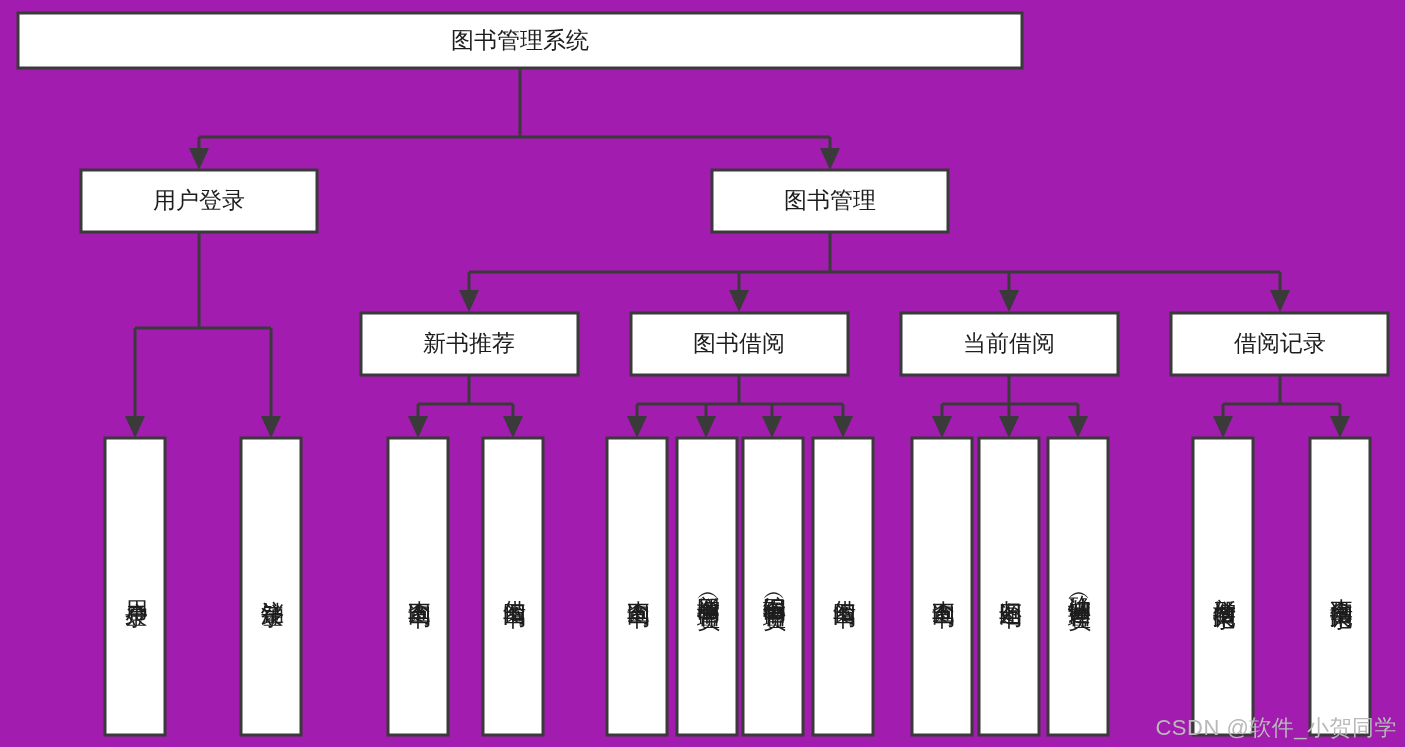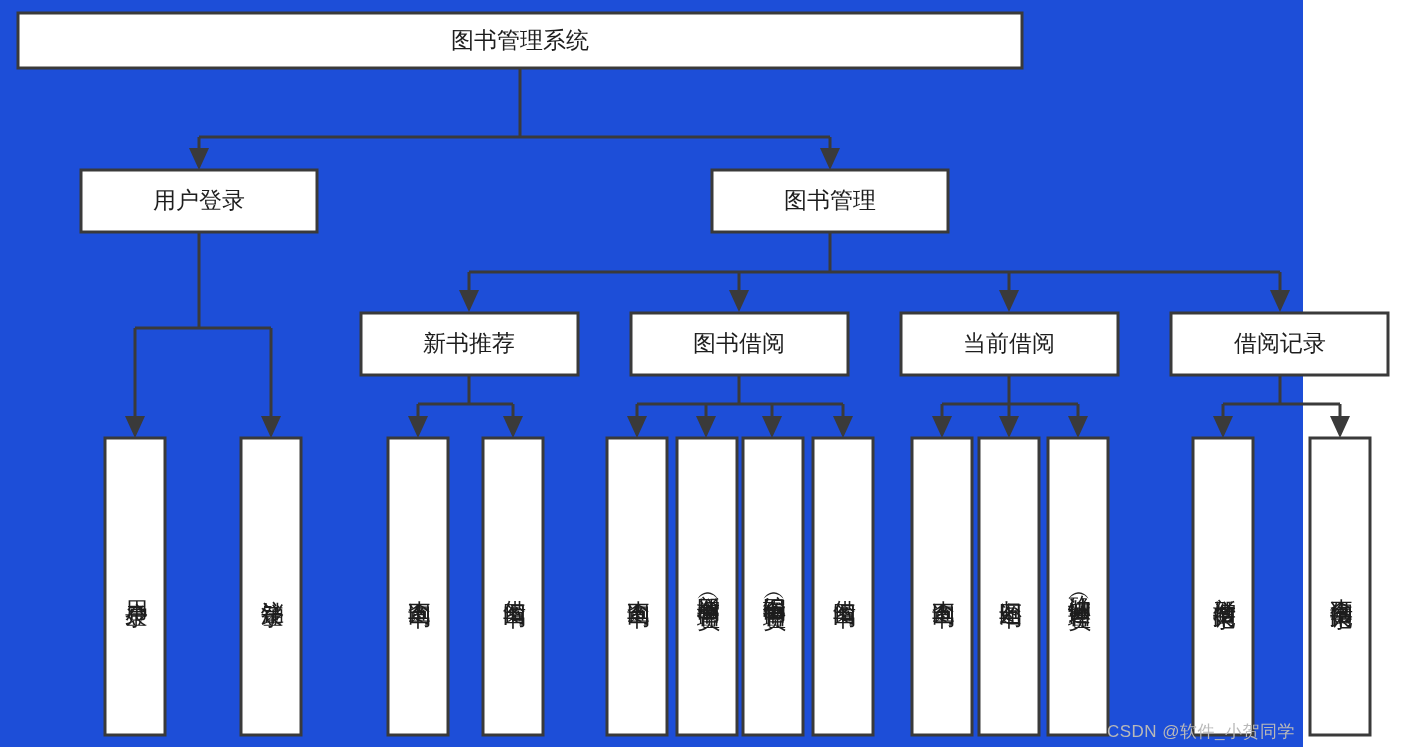--- a/index.html
+++ b/index.html
@@ -8,23 +8,23 @@
     background: #ffffff;
   }
   body {
     width: 1405px;
     height: 747px;
     font-family: "Liberation Sans", "DejaVu Sans", sans-serif;
     overflow: hidden;
   }
   #diagram-root {
     position: relative;
-    width: 1303px;
+    width: 1405px;
     height: 747px;
-    background: #1d4ed8;
+    background: #a21caf;
   }
   svg.diagram-canvas {
     position: absolute;
     top: 0;
     left: 0;
     width: 1405px;
     height: 747px;
   }
   .node-box {
     fill: #ffffff;
@@ -57,21 +57,21 @@
     dominant-baseline: middle;
     writing-mode: vertical-rl;
     white-space: pre;
     letter-spacing: 2px;
   }
   .watermark-text {
     position: absolute;
     right: 8px;
     bottom: 4px;
     font-family: "Liberation Sans", "DejaVu Sans", sans-serif;
-    font-size: 17px;
+    font-size: 22px;
     color: #b9b9b9;
     letter-spacing: 0.5px;
     user-select: none;
     pointer-events: none;
   }
 </style>
 </head>
 <body>
 
 <div id="diagram-root">

